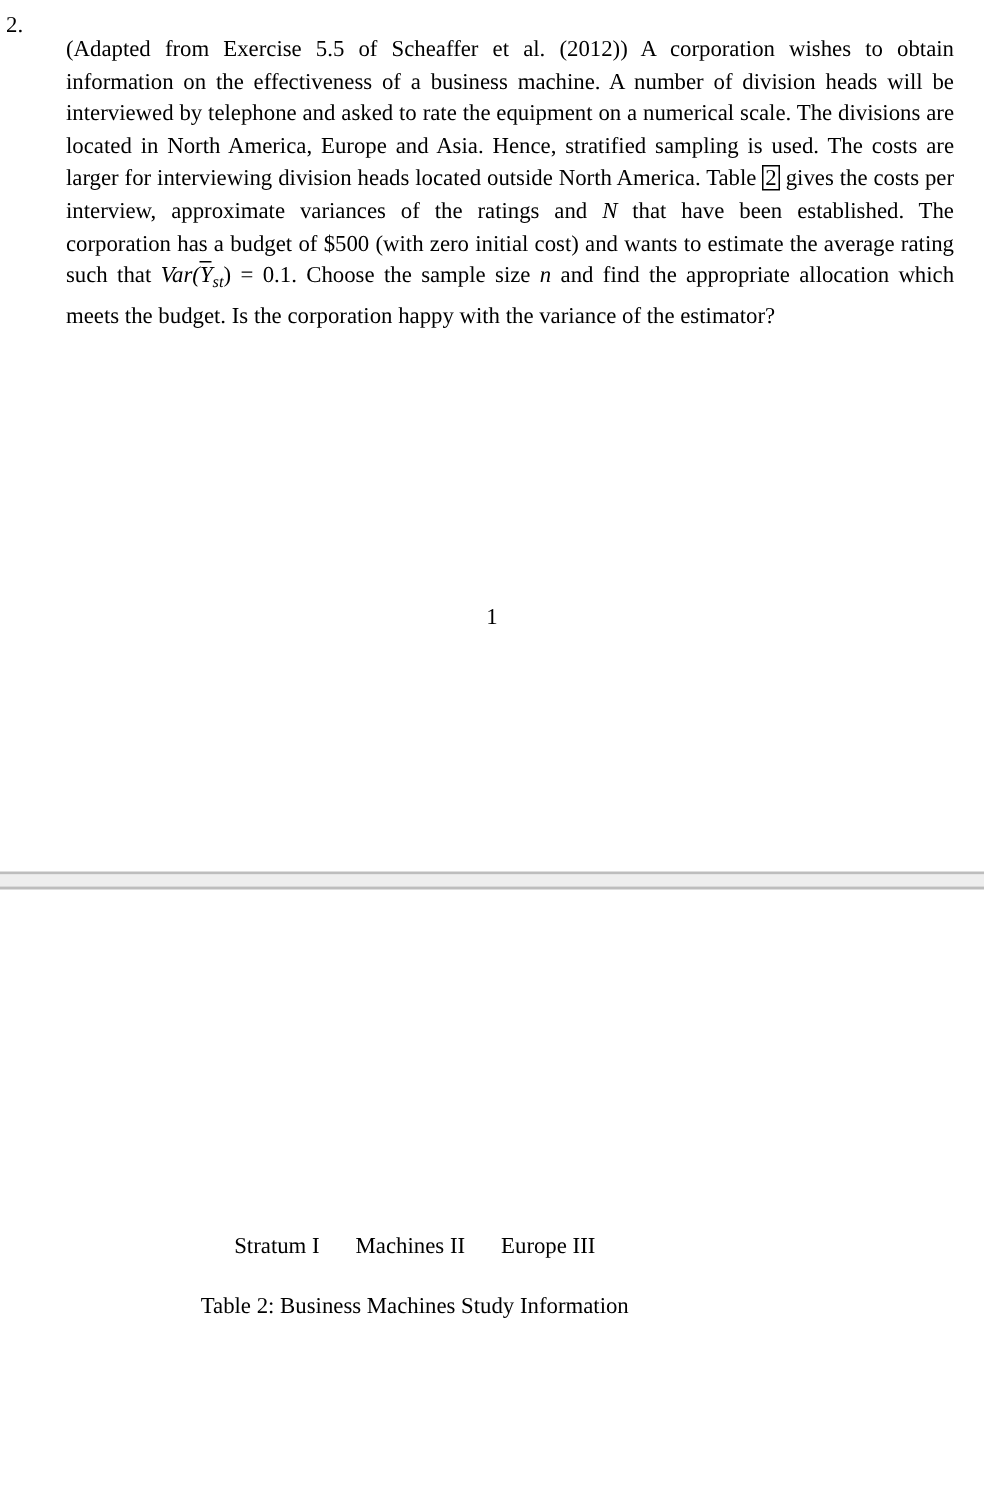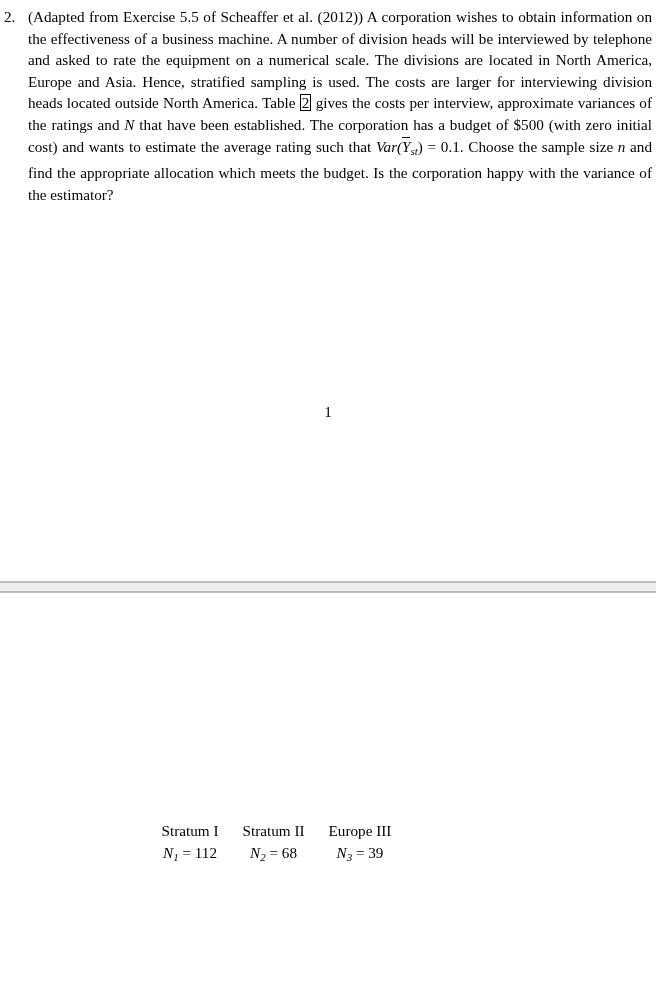--- a/index.html
+++ b/index.html
@@ -44,21 +44,21 @@
   .problem-body {
     flex: 1 1 auto;
     font-size: 15.2px;
     line-height: 21.6px;
     text-align: justify;
     text-justify: inter-word;
     -webkit-hyphens: none;
     hyphens: none;
   }
   .problem-body p {
-    margin: 0;
+    margin: 16px;
   }
   .tbox {
     border: 0.8px solid #000;
     padding: 0 1px;
     display: inline-block;
     line-height: 15px;
   }
   i.math { font-family: "Liberation Serif", serif; font-style: italic; }
 
   
@@ -191,25 +191,21 @@
     <div class="sep-line-top"></div>
     <div class="sep-gap"></div>
     <div class="sep-line-bot"></div>
   </div>
 
   <div class="table-wrap">
     <table class="stratum-table">
       <tbody>
         <tr>
           <td>Stratum I</td>
-          <td>Stratum II</td>
+          <td>Machines II</td>
           <td>Europe III</td>
-        </tr>
-        <tr class="last-row">
-          <td><i class="math">N</i><span class="sub">1</span> <span>= 112</span></td>
-          <td><i class="math">N</i><span class="sub">2</span> <span>= 68</span></td>
-          <td><i class="math">N</i><span class="sub">3</span> <span>= 39</span></td>
         </tr>
       </tbody>
     </table>
+    <div class="table-caption">Table 2: Business Machines Study Information</div>
   </div>
 
 </div>
 
 </body></html>

